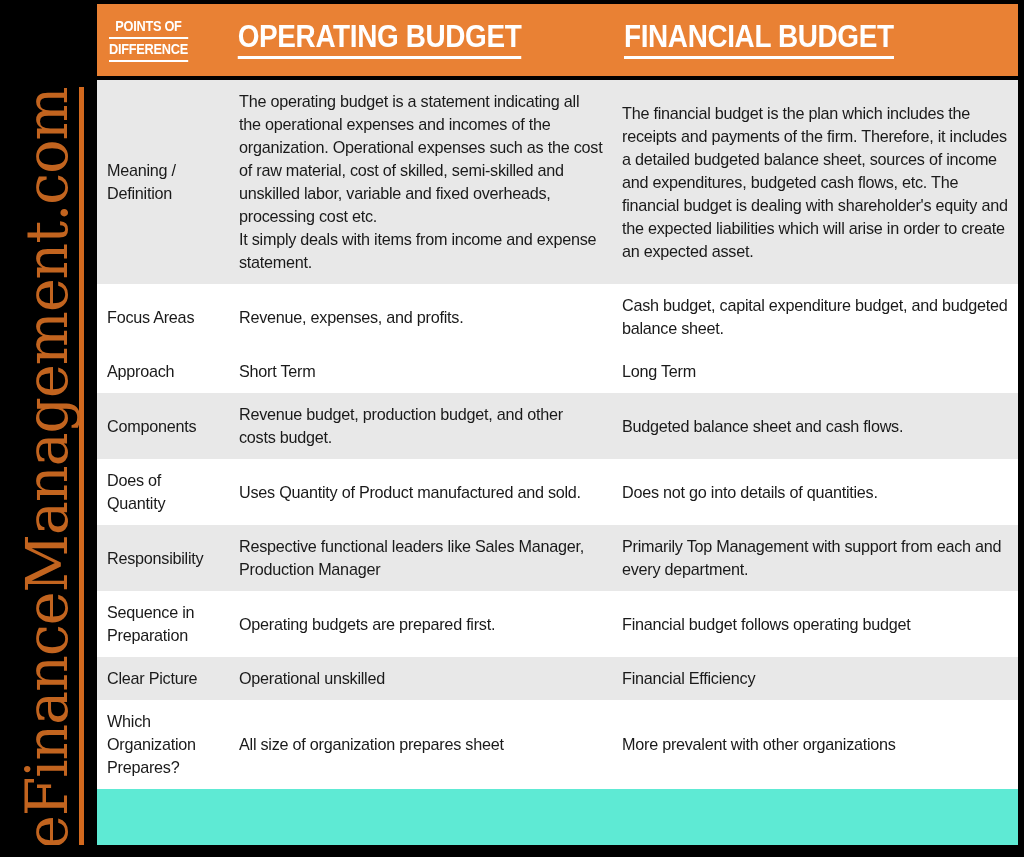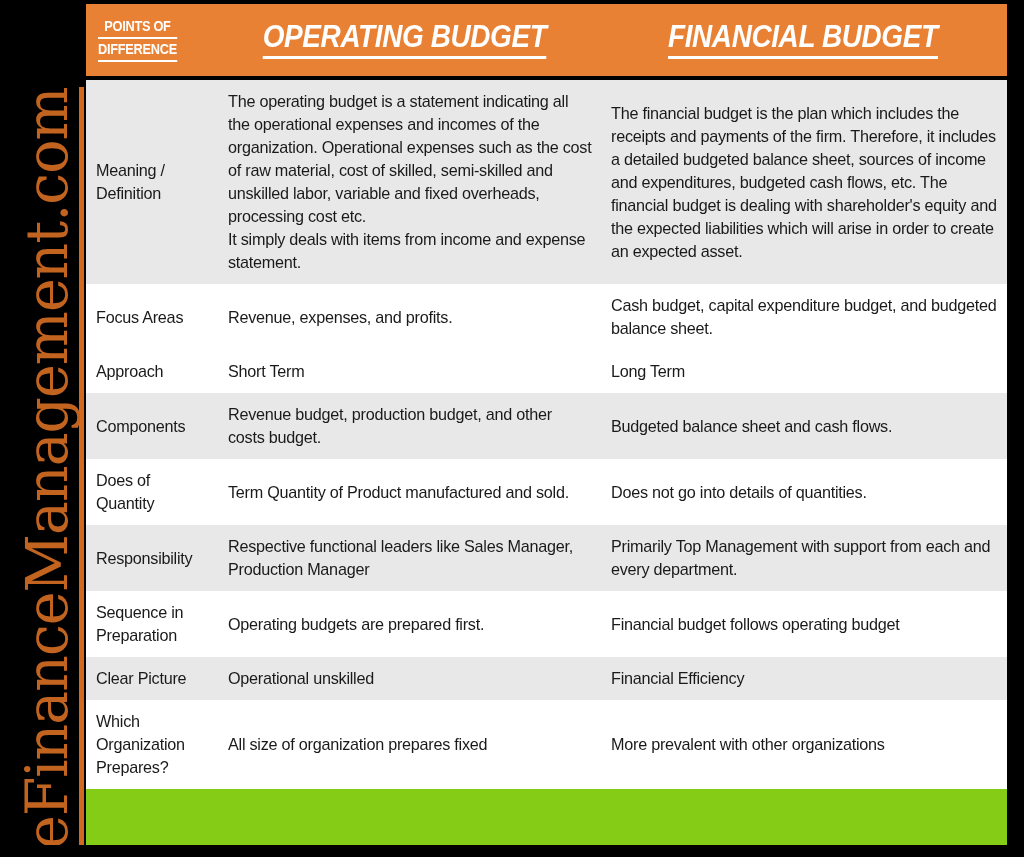--- a/index.html
+++ b/index.html
@@ -51,25 +51,25 @@
     white-space: nowrap;
     padding-left: 8px;
     border-bottom: 5px solid #D2691E;
     padding-bottom: 3px;
     line-height: 1.0;
   }
 
   
   #table-wrap {
     position: absolute;
-    left: 86px;
+    left: 97px;
     top: 4px;
     width: 921px;
     height: 841px;
-    background: #84cc16;
+    background: #5eead4;
   }
   table#compare-table {
     width: 921px;
     border-collapse: collapse;
     table-layout: fixed;
   }
   table#compare-table col.c1 { width: 125px; }
   table#compare-table col.c2 { width: 387px; }
   table#compare-table col.c3 { width: 409px; }
 
@@ -84,22 +84,21 @@
   .th-inner {
     display: flex;
     align-items: center;
     height: 72px;
   }
   .th-points {
     justify-content: flex-start;
     padding-left: 12px;
   }
   .th-col {
-    justify-content: center;
-    font-style: italic;
+    justify-content: flex-start;
   }
   .hdr-points {
     color: #ffffff;
     font-family: "Liberation Sans", sans-serif;
     font-weight: bold;
     font-size: 14.5px;
     line-height: 1.28;
     text-align: center;
     letter-spacing: -0.3px;
     transform: scaleX(0.88);
@@ -270,21 +269,21 @@
             <td class="col-b">
               <div class="cell-text">Budgeted balance sheet and cash flows.</div>
             </td>
           </tr>
           <tr class="white">
             <td class="col-label">
               <div class="cell-text">Does of
 Quantity</div>
             </td>
             <td class="col-a">
-              <div class="cell-text">Term Quantity of Product manufactured and sold.</div>
+              <div class="cell-text">Uses Quantity of Product manufactured and sold.</div>
             </td>
             <td class="col-b">
               <div class="cell-text">Does not go into details of quantities.</div>
             </td>
           </tr>
           <tr class="gray">
             <td class="col-label">
               <div class="cell-text">Responsibility</div>
             </td>
             <td class="col-a">
@@ -317,21 +316,21 @@
               <div class="cell-text">Financial Efficiency</div>
             </td>
           </tr>
           <tr class="white">
             <td class="col-label">
               <div class="cell-text">Which
 Organization
 Prepares?</div>
             </td>
             <td class="col-a">
-              <div class="cell-text">All size of organization prepares fixed</div>
+              <div class="cell-text">All size of organization prepares sheet</div>
             </td>
             <td class="col-b">
               <div class="cell-text">More prevalent with other organizations</div>
             </td>
           </tr>
         </tbody>
     </table>
   </div>
 
   <div id="bottom-bar"></div>

